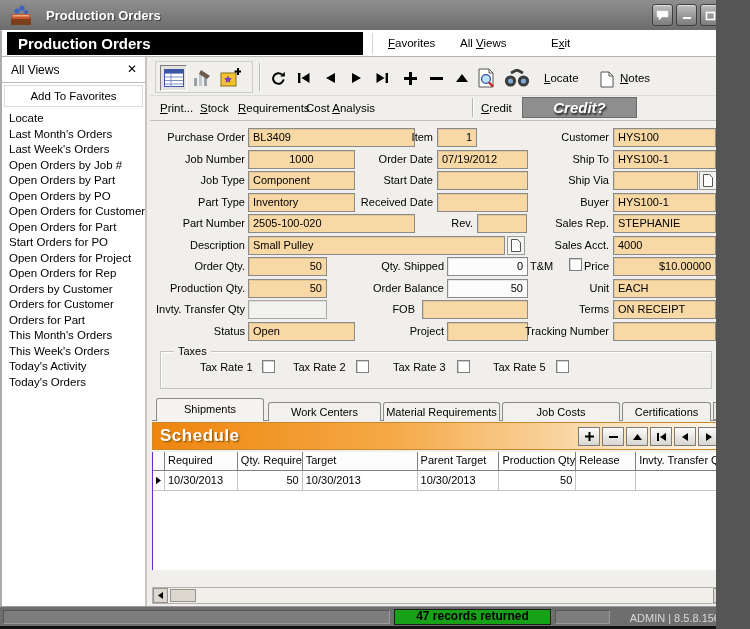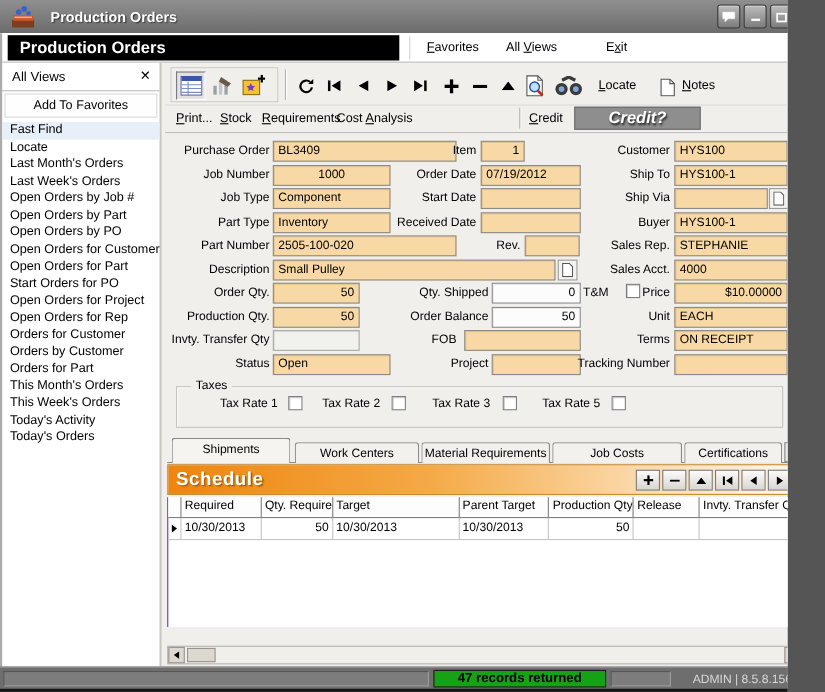--- a/index.html
+++ b/index.html
@@ -182,34 +182,33 @@
     <div class="helpbtn">?</div>
   </div>
 
   <div class="sidebar">
     <div class="sb-head">
       <span class="sb-title">All Views</span>
       <span class="sb-close">✕</span>
     </div>
     <div class="sb-add">Add To Favorites</div>
     <div class="sb-list">
-        <div class="sb-item sel">Fast Find</div>
         <div class="sb-item">Locate</div>
         <div class="sb-item">Last Month's Orders</div>
         <div class="sb-item">Last Week's Orders</div>
         <div class="sb-item">Open Orders by Job #</div>
         <div class="sb-item">Open Orders by Part</div>
         <div class="sb-item">Open Orders by PO</div>
         <div class="sb-item">Open Orders for Customer</div>
         <div class="sb-item">Open Orders for Part</div>
         <div class="sb-item">Start Orders for PO</div>
         <div class="sb-item">Open Orders for Project</div>
         <div class="sb-item">Open Orders for Rep</div>
+        <div class="sb-item">Orders by Customer</div>
         <div class="sb-item">Orders for Customer</div>
-        <div class="sb-item">Orders by Customer</div>
         <div class="sb-item">Orders for Part</div>
         <div class="sb-item">This Month's Orders</div>
         <div class="sb-item">This Week's Orders</div>
         <div class="sb-item">Today's Activity</div>
         <div class="sb-item">Today's Orders</div>
       </div>
   </div>
 
   <div class="main"></div>
 

